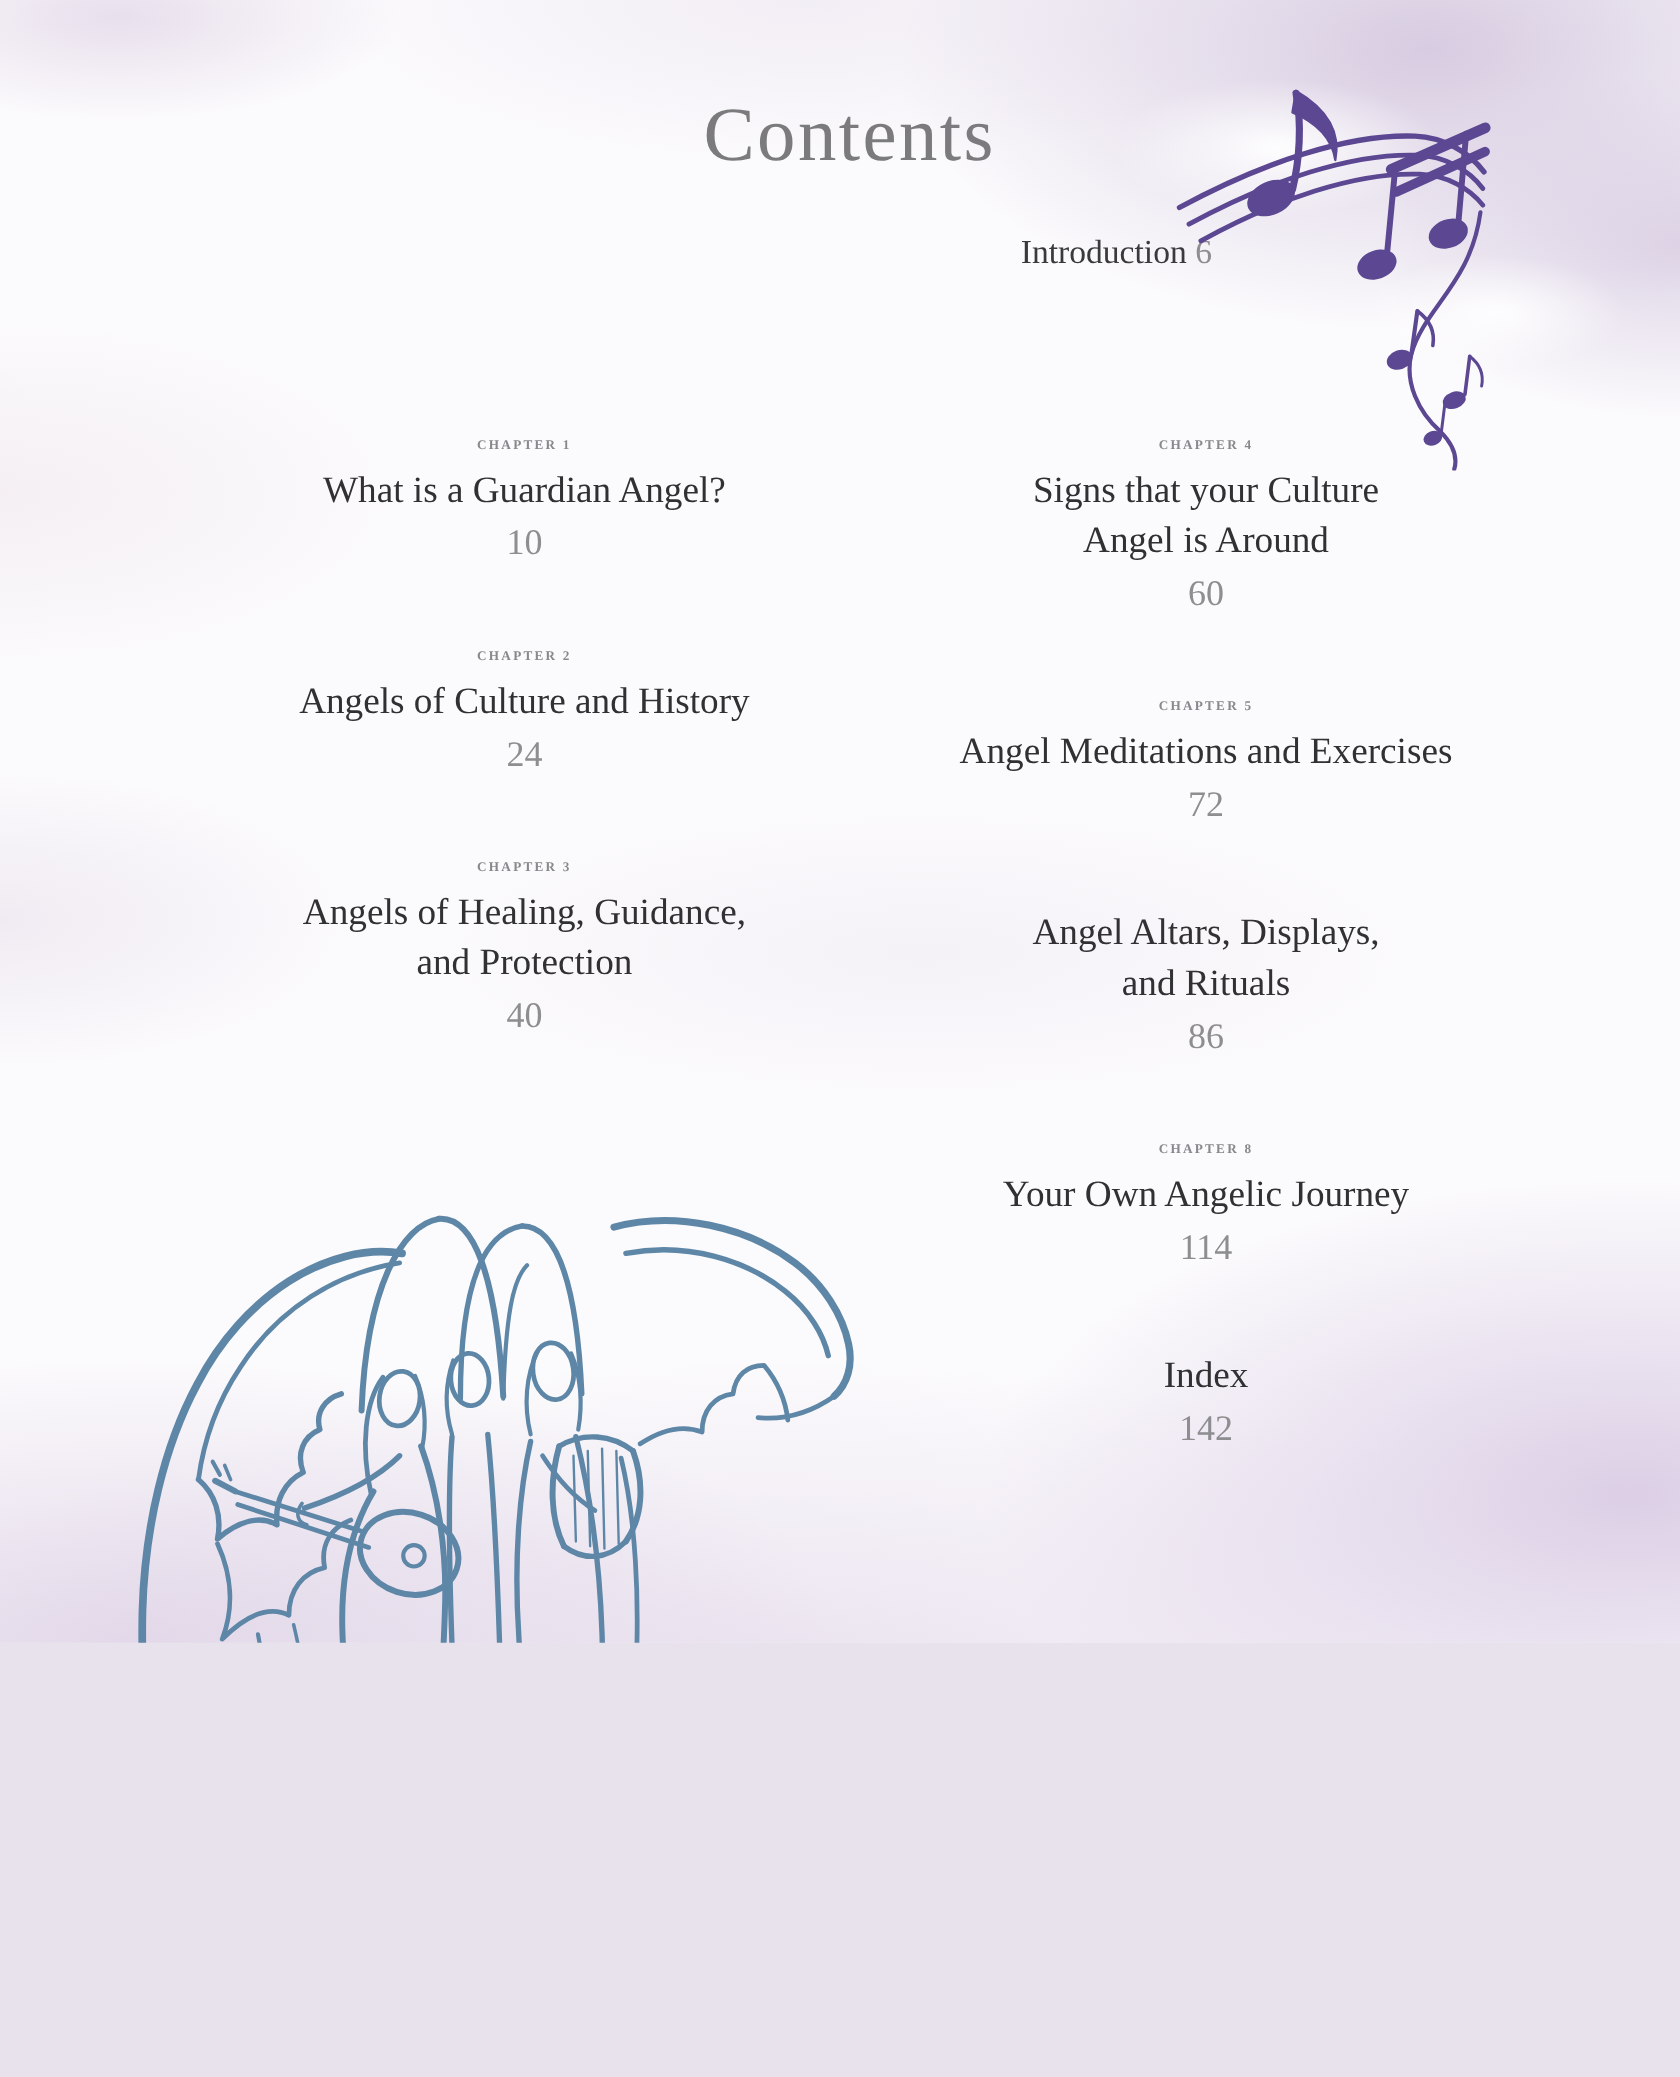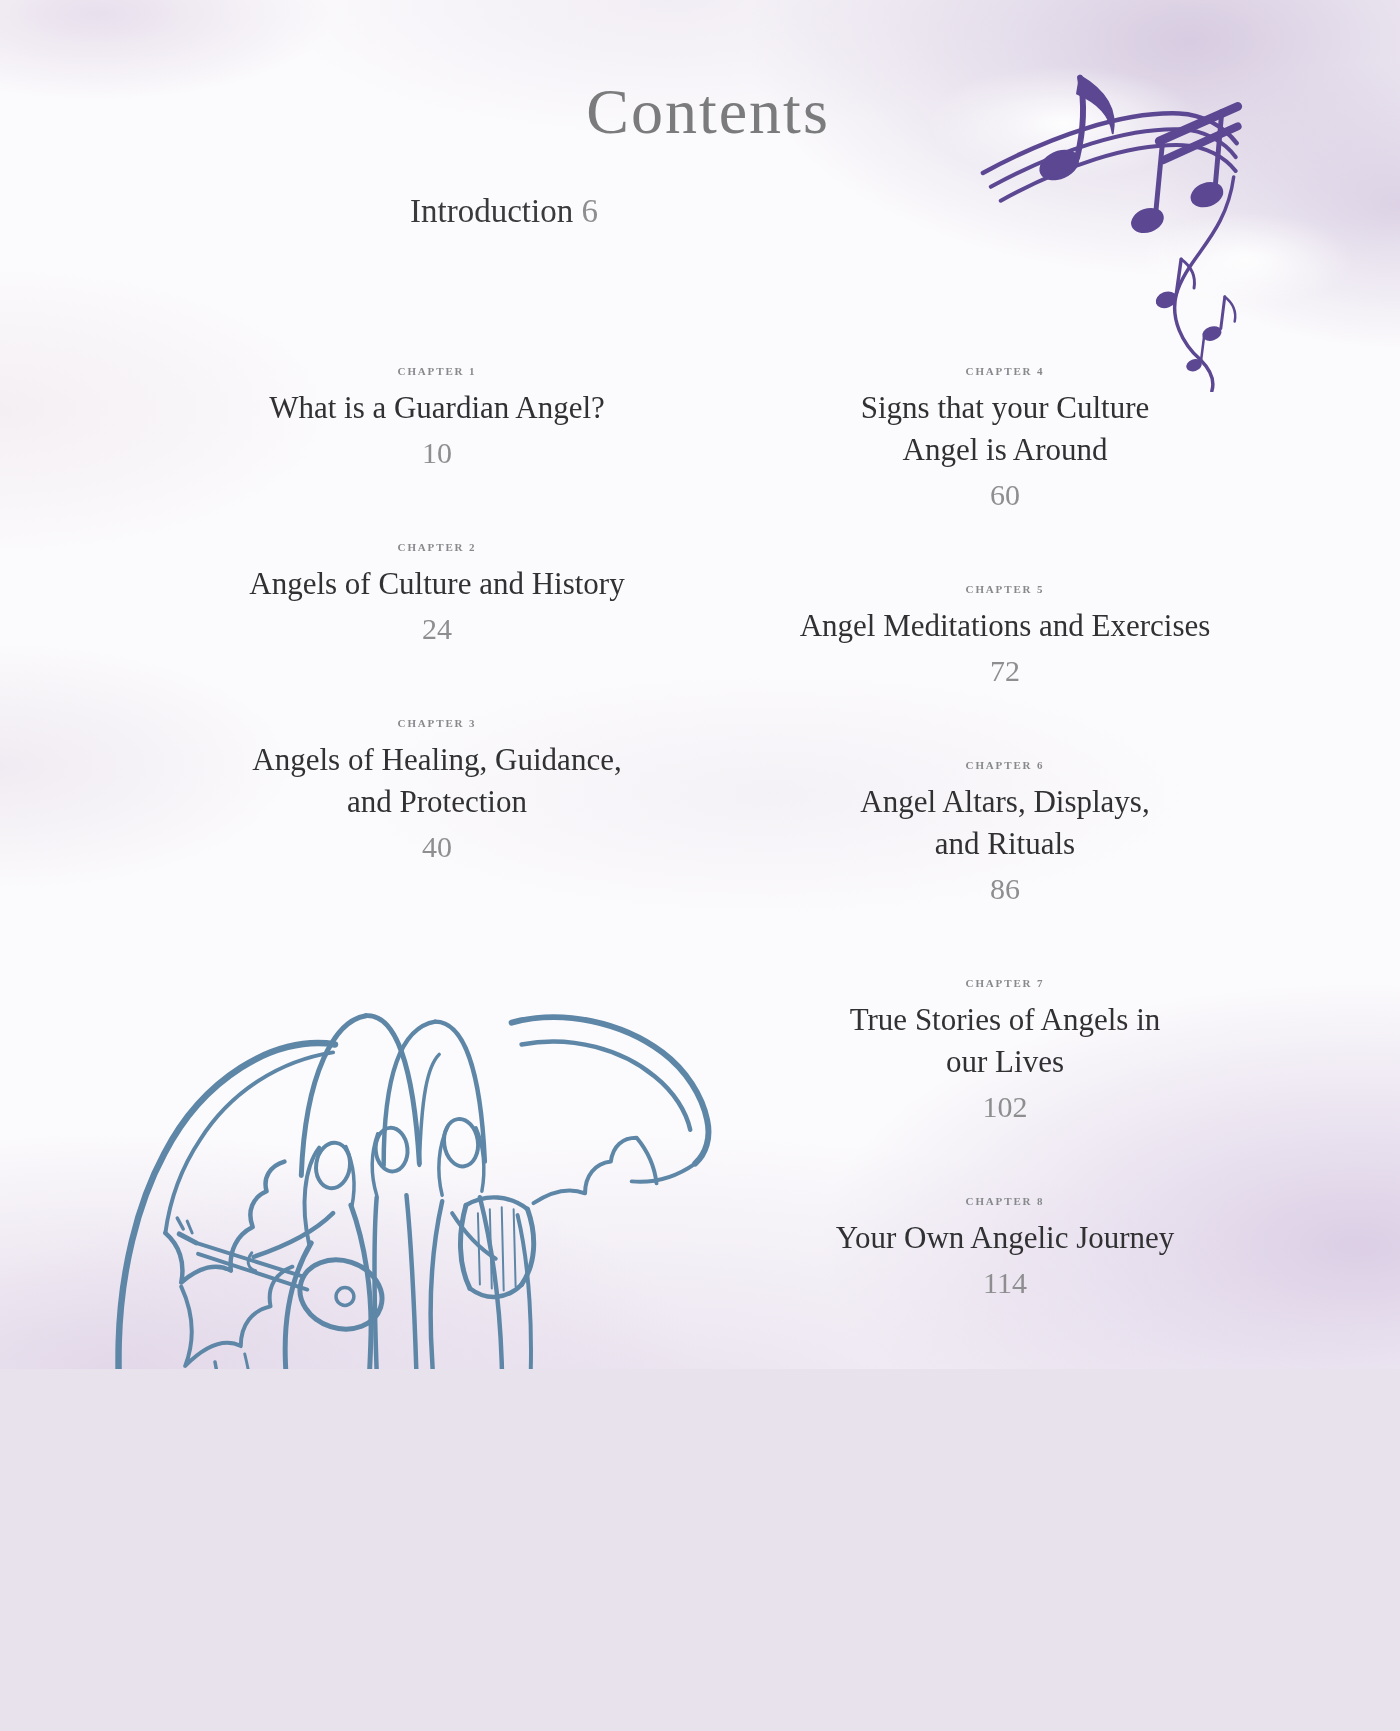--- a/index.html
+++ b/index.html
@@ -28,21 +28,21 @@
       #fbfafc;
   }
   .contents-title{
     position:absolute;left:408px;top:70px;width:600px;
     text-align:center;
     font-size:64px;line-height:84px;
     color:#7b7b7d;letter-spacing:2px;
   }
   .intro-line{
     position:absolute;left:410px;top:190px;width:600px;
-    text-align:left;font-size:33px;line-height:42px;color:#3a3a3c;
+    text-align:right;font-size:28px;line-height:42px;color:#3a3a3c;
   }
   .intro-line .intro-page{color:#8e8e90;}
   .toc-col{position:absolute;top:362px;width:560px;}
   .toc-col.left{left:157px;}
   .toc-col.right{left:725px;font-family:Liberation Serif, serif;}
   .toc-entry{margin-bottom:64px;text-align:center;}
   .ch-label{
     font-size:11px;line-height:19px;font-weight:600;
     letter-spacing:0.17em;color:#87898c;margin-bottom:6px;
   }
@@ -181,32 +181,25 @@
       <div class="ch-title">Signs that your Culture
 Angel is Around</div>
       <div class="ch-page">60</div>
     </div>
     <div class="toc-entry">
       <div class="ch-label">CHAPTER 5</div>
       <div class="ch-title">Angel Meditations and Exercises</div>
       <div class="ch-page">72</div>
     </div>
     <div class="toc-entry">
-      <div class="ch-label">CHAPTER 6</div>
       <div class="ch-title">Angel Altars, Displays,
 and Rituals</div>
       <div class="ch-page">86</div>
     </div>
     <div class="toc-entry">
-      <div class="ch-label">CHAPTER 7</div>
-      <div class="ch-title">True Stories of Angels in
-our Lives</div>
-      <div class="ch-page">102</div>
-    </div>
-    <div class="toc-entry">
       <div class="ch-label">CHAPTER 8</div>
       <div class="ch-title">Your Own Angelic Journey</div>
       <div class="ch-page">114</div>
     </div>
     <div class="toc-entry">
 
       <div class="ch-title">Index</div>
       <div class="ch-page">142</div>
     </div>
   </div>

